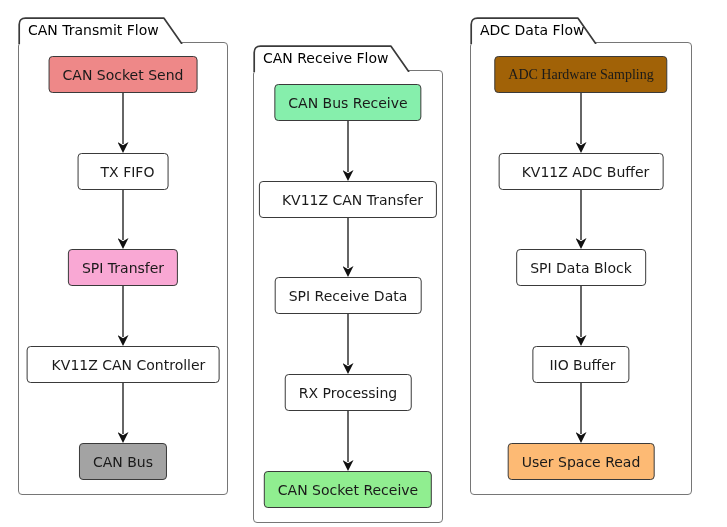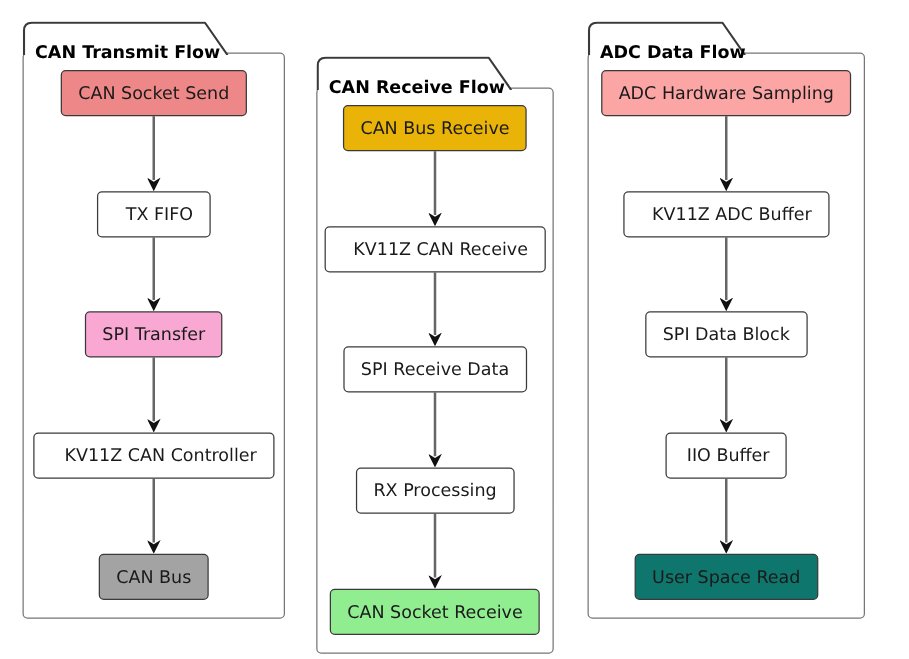--- a/index.html
+++ b/index.html
@@ -14,24 +14,24 @@
   .panel { position: absolute; top: 17px; height: 478px; }
   .panel-tab {
     position: absolute;
     top: 0; left: 0;
     height: 27px;
     z-index: 2;
   }
   .panel-tab svg { display: block; }
   .panel-title {
     position: absolute;
-    top: 13px; left: 10px;
+    top: 1px; left: 10px;
     line-height: 25px;
     font-size: 14px;
-    font-weight: bold;
+    font-weight: normal;
     color: #000000;
     white-space: nowrap;
   }
   .panel-body {
     position: absolute;
     top: 25px; left: 0; right: 0; bottom: 0;
     background: #ffffff;
     border: 1.4px solid #767676;
     border-radius: 4px;
     z-index: 1;
@@ -119,26 +119,26 @@
   </div>
 
   <div class="panel" style="left:253px; width:190px;margin-top:28px;">
     <div class="panel-tab">
       <svg width="160" height="27" viewBox="0 0 160 27">
         <path d="M1.2 27 L1.2 7.5 Q1.2 1.2 7.5 1.2 L138 1.2 L156 27" fill="#ffffff" stroke="#3a3a3a" stroke-width="1.7" stroke-linejoin="round"></path>
       </svg>
       <div class="panel-title">CAN Receive Flow</div>
     </div>
     <div class="panel-body">
-      <div class="node row1" style="background: #eab308;">CAN Bus Receive</div>
+      <div class="node row1" style="background: #86efac;">CAN Bus Receive</div>
       <div class="arrow a1">
           <div class="arrow-line"></div>
           <div class="arrow-head"></div>
         </div>
-      <div class="node row2" style="background: rgb(255, 255, 255);">KV11Z CAN Receive</div>
+      <div class="node row2" style="background: rgb(255, 255, 255);">KV11Z CAN Transfer</div>
       <div class="arrow a2">
           <div class="arrow-line"></div>
           <div class="arrow-head"></div>
         </div>
       <div class="node row3" style="background: rgb(255, 255, 255);">SPI Receive Data</div>
       <div class="arrow a3">
           <div class="arrow-line"></div>
           <div class="arrow-head"></div>
         </div>
       <div class="node row4" style="background: rgb(255, 255, 255);">RX Processing</div>
@@ -151,37 +151,37 @@
   </div>
 
   <div class="panel" style="left:470px; width:222px;">
     <div class="panel-tab">
       <svg width="130" height="27" viewBox="0 0 130 27">
         <path d="M1.2 27 L1.2 7.5 Q1.2 1.2 7.5 1.2 L108 1.2 L126 27" fill="#ffffff" stroke="#3a3a3a" stroke-width="1.7" stroke-linejoin="round"></path>
       </svg>
       <div class="panel-title">ADC Data Flow</div>
     </div>
     <div class="panel-body">
-      <div class="node row1" style="background: #fca5a5;">ADC Hardware Sampling</div>
+      <div class="node row1" style="background: #a16207; font-family: Liberation Serif, serif;">ADC Hardware Sampling</div>
       <div class="arrow a1">
           <div class="arrow-line"></div>
           <div class="arrow-head"></div>
         </div>
       <div class="node row2" style="background: rgb(255, 255, 255);">KV11Z ADC Buffer</div>
       <div class="arrow a2">
           <div class="arrow-line"></div>
           <div class="arrow-head"></div>
         </div>
       <div class="node row3" style="background: rgb(255, 255, 255);">SPI Data Block</div>
       <div class="arrow a3">
           <div class="arrow-line"></div>
           <div class="arrow-head"></div>
         </div>
       <div class="node row4" style="background: rgb(255, 255, 255); padding-left: 16px;">IIO Buffer</div>
       <div class="arrow a4">
           <div class="arrow-line"></div>
           <div class="arrow-head"></div>
         </div>
-      <div class="node row5" style="background: #0f766e;">User Space Read</div>
+      <div class="node row5" style="background: #fdba74;">User Space Read</div>
     </div>
   </div>
 
 </div>
 
 </body></html>

